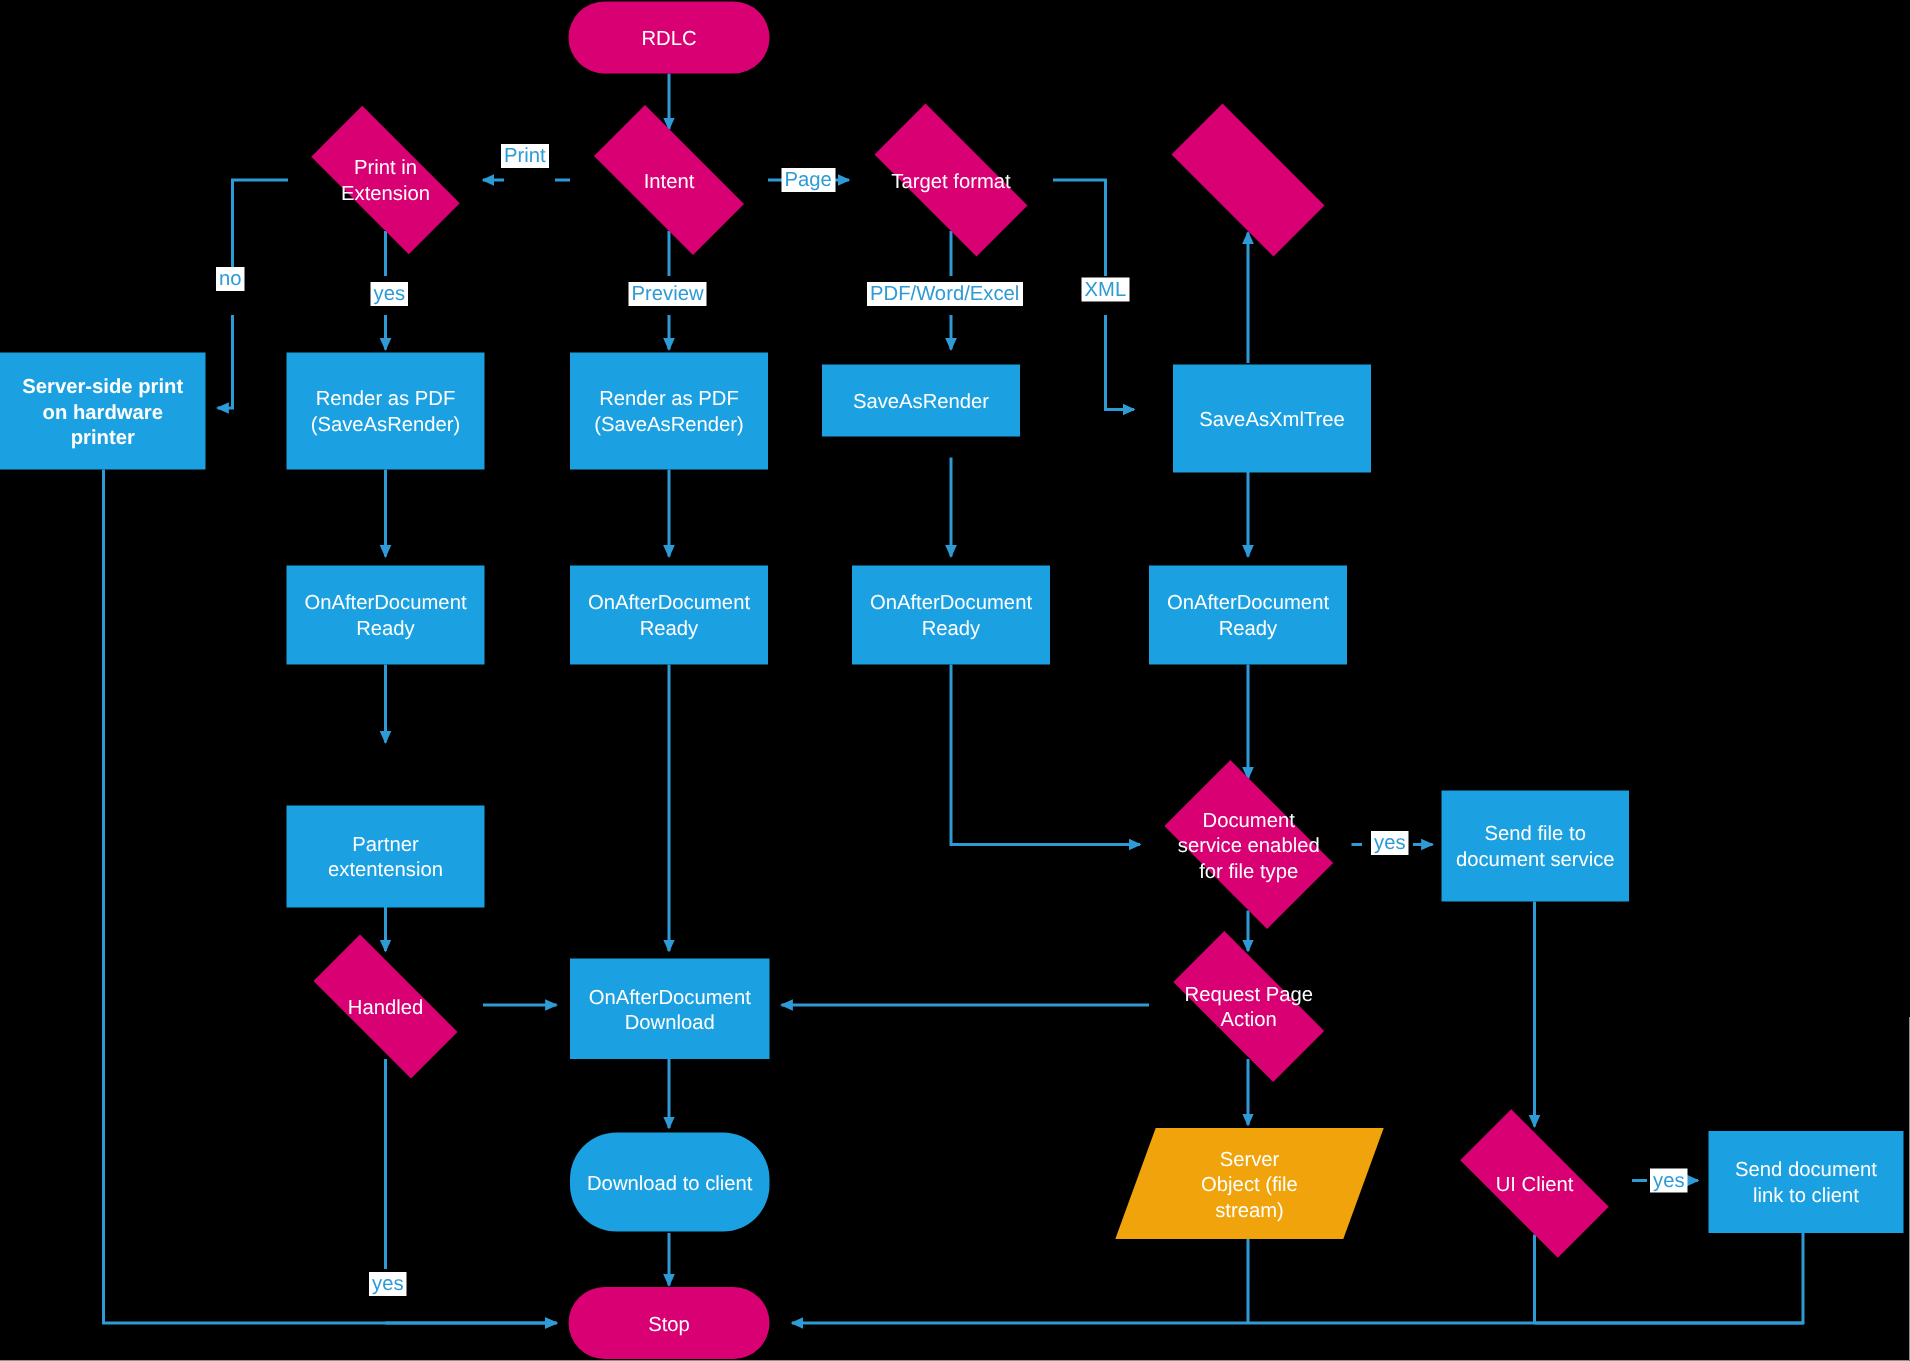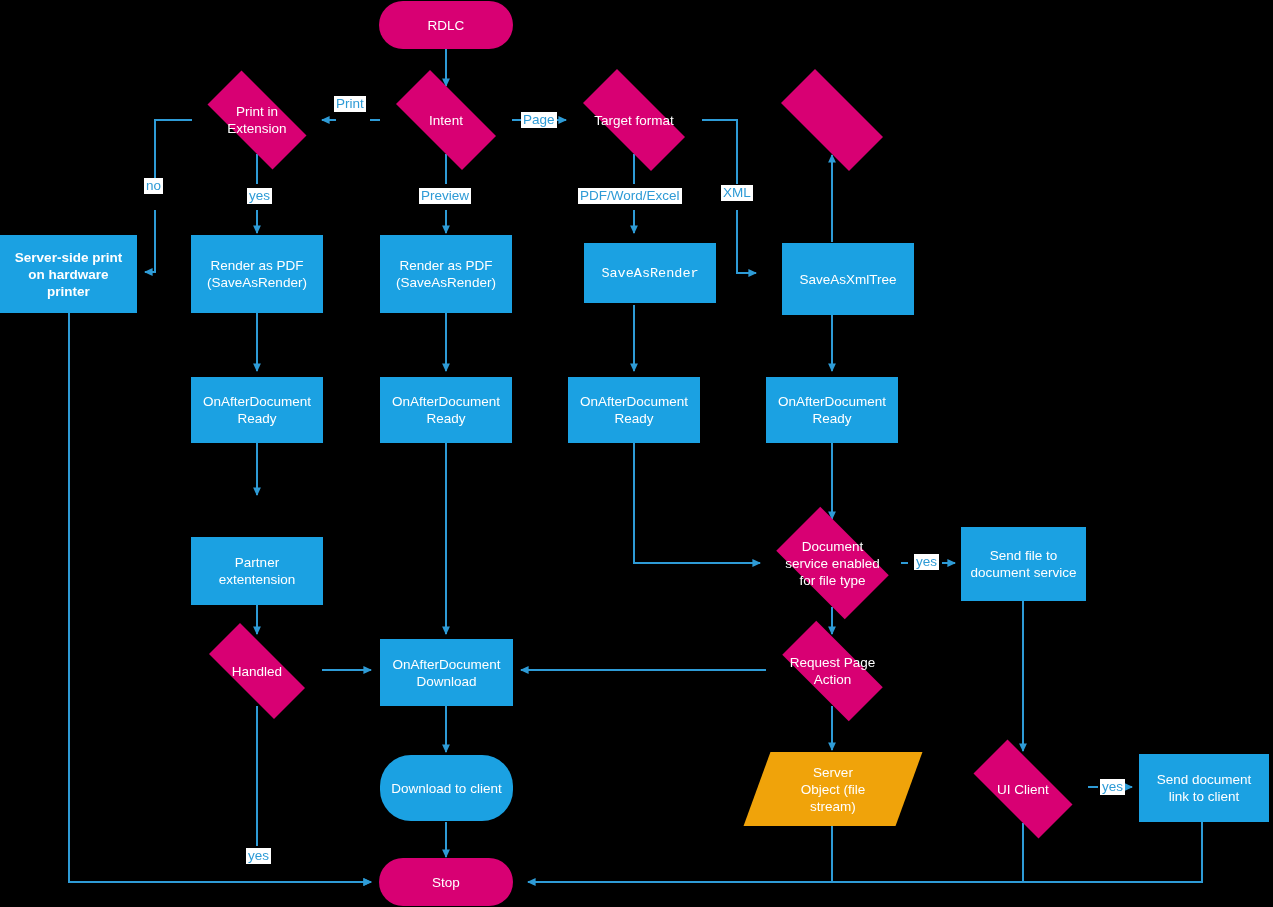--- a/index.html
+++ b/index.html
@@ -221,21 +221,21 @@
   <div class="node proc" style="left:191px; top:235px; width:132px; height:78px;">
     <span class="cap">Render as PDF
 (SaveAsRender)</span>
   </div>
 
   <div class="node proc" style="left:380px; top:235px; width:132px; height:78px;">
     <span class="cap">Render as PDF
 (SaveAsRender)</span>
   </div>
 
-  <div class="node proc" style="left:584px; top:243px; width:132px; height:60px;font-family:Liberation Mono, monospace;">
+  <div class="node proc" style="left:548px; top:243px; width:132px; height:48px;">
     <span class="cap">SaveAsRender</span>
   </div>
 
   <div class="node proc" style="left:782px; top:243px; width:132px; height:72px;">
     <span class="cap">SaveAsXmlTree</span>
   </div>
 
   <div class="node proc" style="left:191px; top:377px; width:132px; height:66px;">
     <span class="cap">OnAfterDocument
 Ready</span>

